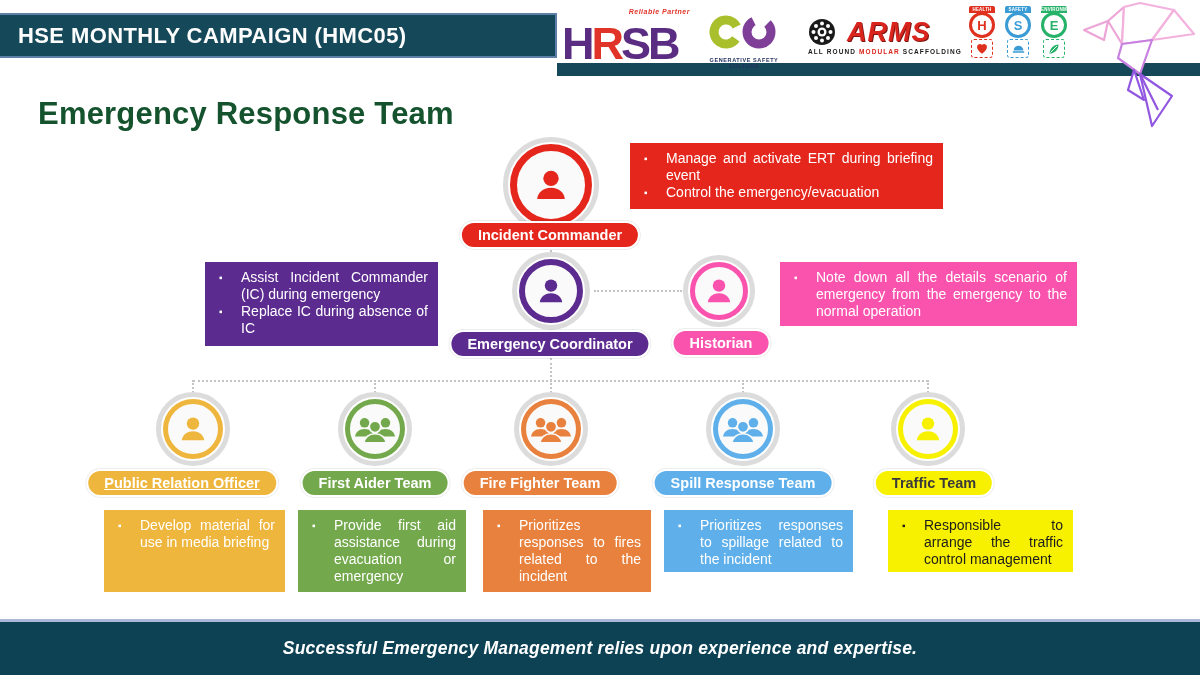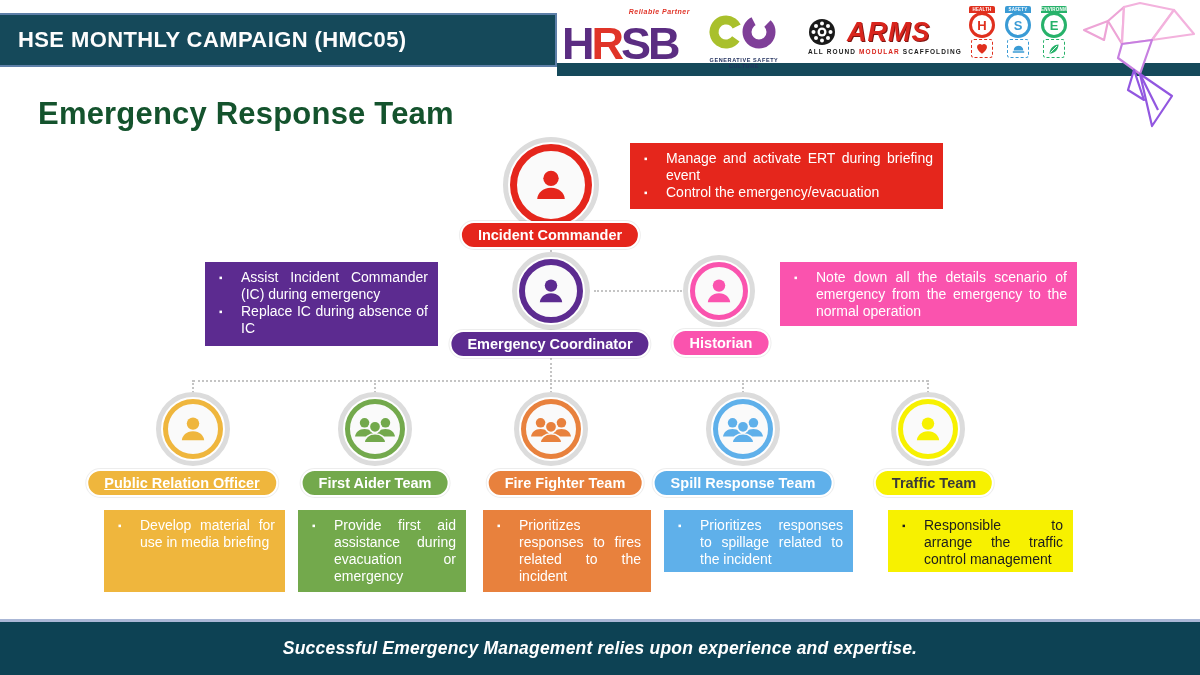--- a/index.html
+++ b/index.html
@@ -3,21 +3,21 @@
 <meta charset="utf-8">
 <style>
   * { margin:0; padding:0; box-sizing:border-box; }
   html,body { background:#fff; }
   .slide {
     position:relative; width:1200px; height:675px; background:#ffffff;
     font-family:"Liberation Sans", sans-serif; overflow:hidden;
   }
   
   .hdr-box {
-    position:absolute; left:0; top:13px; width:557px; height:54px;
+    position:absolute; left:0; top:13px; width:557px; height:45px;
     background:#15495a; border:2px solid #5d7fa8; border-left:none;
     display:flex; align-items:center; padding-left:18px;
   }
   .hdr-title { color:#fdfdfd; font-size:22px; font-weight:bold; letter-spacing:.4px; }
   .logo-strip { position:absolute; left:557px; top:63px; width:643px; height:13px; background:#15495a; z-index:1; }
   
   .hrsb { position:absolute; left:562px; top:8px; width:130px; height:56px; z-index:2; }
   .hrsb-tag { position:absolute; right:2px; top:0; font-size:7px; font-weight:bold; font-style:italic; color:#e03428; letter-spacing:.5px; }
   .hrsb-word { position:absolute; left:0; top:13px; font-size:45px; font-weight:bold; letter-spacing:-3px; line-height:1; }
   .hrsb-word .pu { color:#5b2d82; } .hrsb-word .rd { color:#e03428; }
@@ -269,21 +269,21 @@
       <svg class="gicon" viewBox="0 0 24 24">
           <circle cx="6.3" cy="8.6" r="2.6"></circle>
           <path d="M6.3 12c-3 0-4.9 1.9-5.2 4.1h10.4C11.2 13.9 9.3 12 6.3 12z"></path>
           <circle cx="17.7" cy="8.6" r="2.6"></circle>
           <path d="M17.7 12c-3 0-4.9 1.9-5.2 4.1h10.4C22.6 13.9 20.7 12 17.7 12z"></path>
           <circle cx="12" cy="10.8" r="3.1" stroke="#fafafa" stroke-width=".9"></circle>
           <path stroke="#fafafa" stroke-width=".9" d="M12 14.6c-3.5 0-5.7 2.2-6 4.9h12c-.3-2.7-2.5-4.9-6-4.9z"></path>
         </svg>
     </div>
   </div>
-  <div class="pill" style="left: 565px; top: 469px; --c: #e8813d;">Fire Fighter Team</div>
+  <div class="pill" style="left: 540px; top: 469px; --c: #e8813d;">Fire Fighter Team</div>
   <div class="callout" style="left: 483px; top: 510px; width: 168px; height: 82px; --c: #e8813d;">
     <div class="brow">
         <span class="bq">▪</span>
         <span class="bt">Prioritizes responses to fires related to the incident</span>
       </div>
   </div>
 
   <div class="node sz-sm" style="left: 706px; top: 392px; --c: #5fb0ea;">
     <div class="ring">
       <svg class="gicon" viewBox="0 0 24 24">

